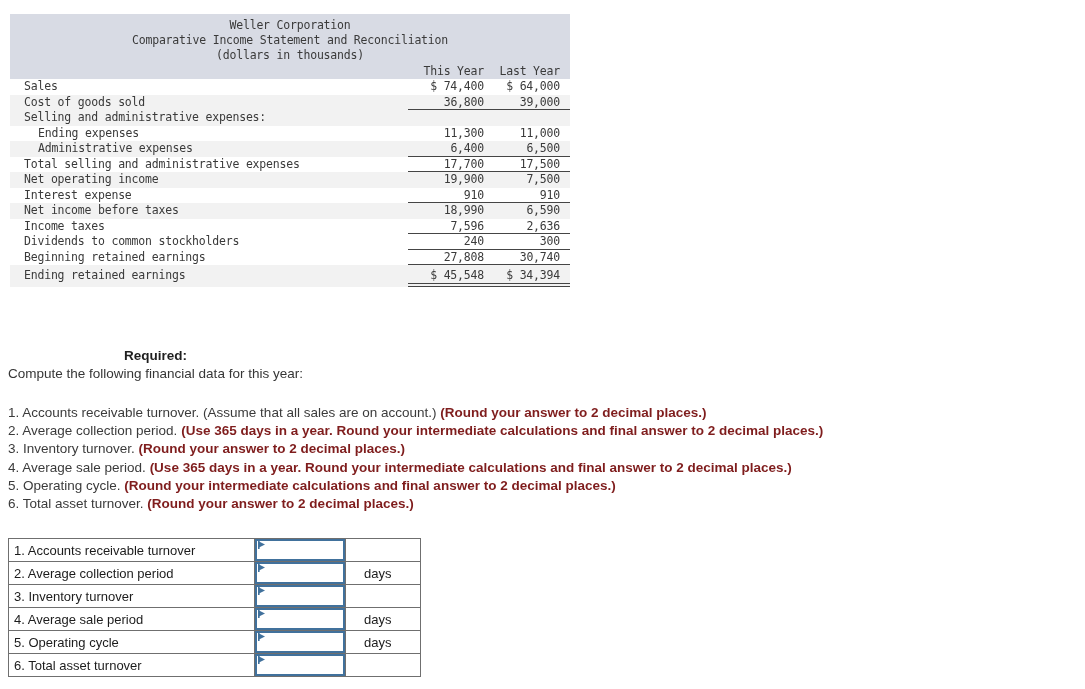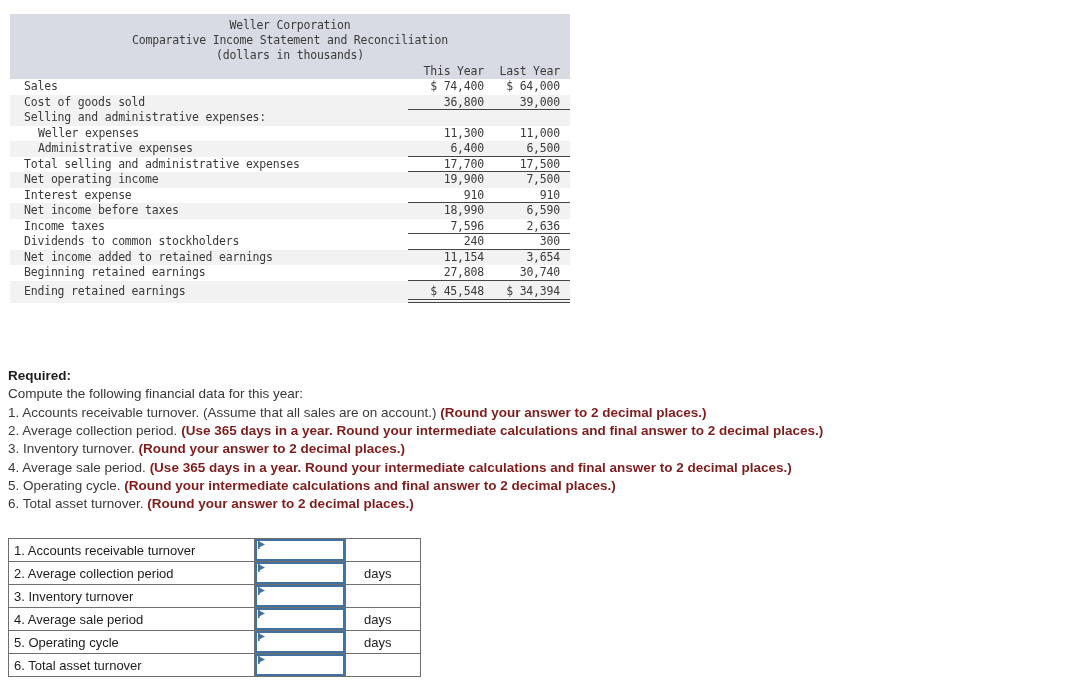--- a/index.html
+++ b/index.html
@@ -20,21 +20,21 @@
   .num{width:76px;text-align:right;white-space:pre;}
   .stmt-row{display:flex;height:15.5px;line-height:15.5px;justify-content:flex-end;}
   .stmt-row.shade{background:#f2f2f2;}
   .stmt-row .lab{flex:1;padding-left:14px;white-space:pre;}
   .stmt-row .lab.ind1{padding-left:28px;}
   .nums.u-single{border-bottom:1px solid #454545;}
   .nums.u-double{border-bottom:4px double #454545;}
   .stmt-row.tall{height:22px;line-height:20px;}
 
   
-  .required{position:absolute;left:8px;top:367px;font-size:13.5px;color:#363636;}
+  .required{position:absolute;left:8px;top:347px;font-size:13.5px;color:#363636;text-align:center;}
   .req-head{font-weight:bold;color:#1f1f1f;line-height:18px;}
   .req-text{line-height:18px;}
 
   
   .tasks{position:absolute;left:8px;top:404px;width:980px;font-size:13.5px;color:#3b3b3b;}
   .task{line-height:18.2px;}
   .task-note{color:#7f1d1d;font-weight:bold;}
 
   
   .answers{position:absolute;left:8px;top:538px;border-collapse:collapse;font-size:13px;color:#1c1c1c;}
@@ -79,21 +79,21 @@
           </div>
         </div>
         <div class="stmt-row shade">
           <div class="lab">Selling and administrative expenses:</div>
           <div class="nums u-none">
             <span class="num"></span>
             <span class="num"></span>
           </div>
         </div>
         <div class="stmt-row">
-          <div class="lab ind1">Weller expenses</div>
+          <div class="lab ind1">Ending expenses</div>
           <div class="nums u-none">
             <span class="num">11,300</span>
             <span class="num">11,000</span>
           </div>
         </div>
         <div class="stmt-row shade">
           <div class="lab ind1">Administrative expenses</div>
           <div class="nums u-single">
             <span class="num">6,400</span>
             <span class="num">6,500</span>
@@ -132,27 +132,20 @@
           <div class="nums u-single">
             <span class="num">7,596</span>
             <span class="num">2,636</span>
           </div>
         </div>
         <div class="stmt-row">
           <div class="lab">Dividends to common stockholders</div>
           <div class="nums u-single">
             <span class="num">240</span>
             <span class="num">300</span>
-          </div>
-        </div>
-        <div class="stmt-row shade">
-          <div class="lab">Net income added to retained earnings</div>
-          <div class="nums u-none">
-            <span class="num">11,154</span>
-            <span class="num">3,654</span>
           </div>
         </div>
         <div class="stmt-row">
           <div class="lab">Beginning retained earnings</div>
           <div class="nums u-single">
             <span class="num">27,808</span>
             <span class="num">30,740</span>
           </div>
         </div>
         <div class="stmt-row shade tall">

